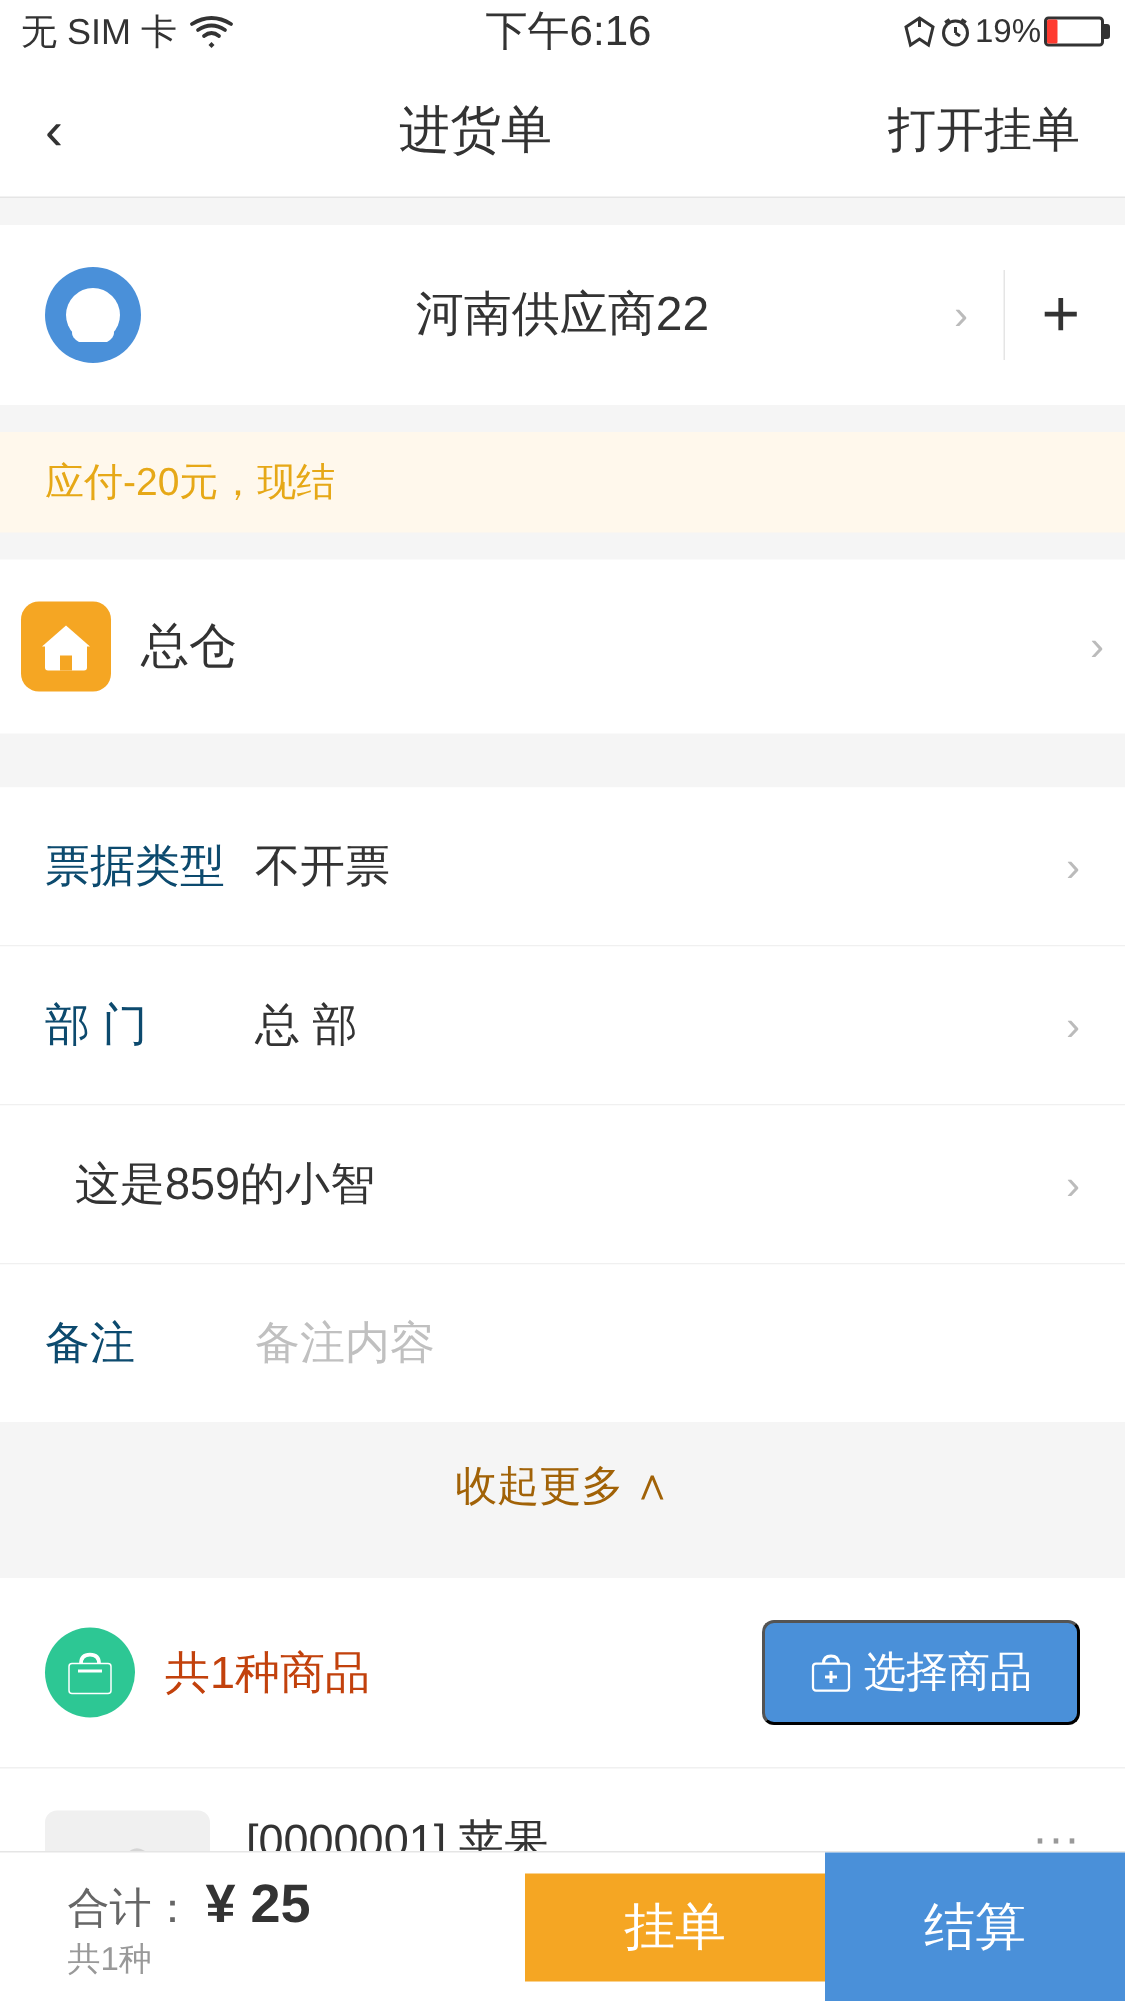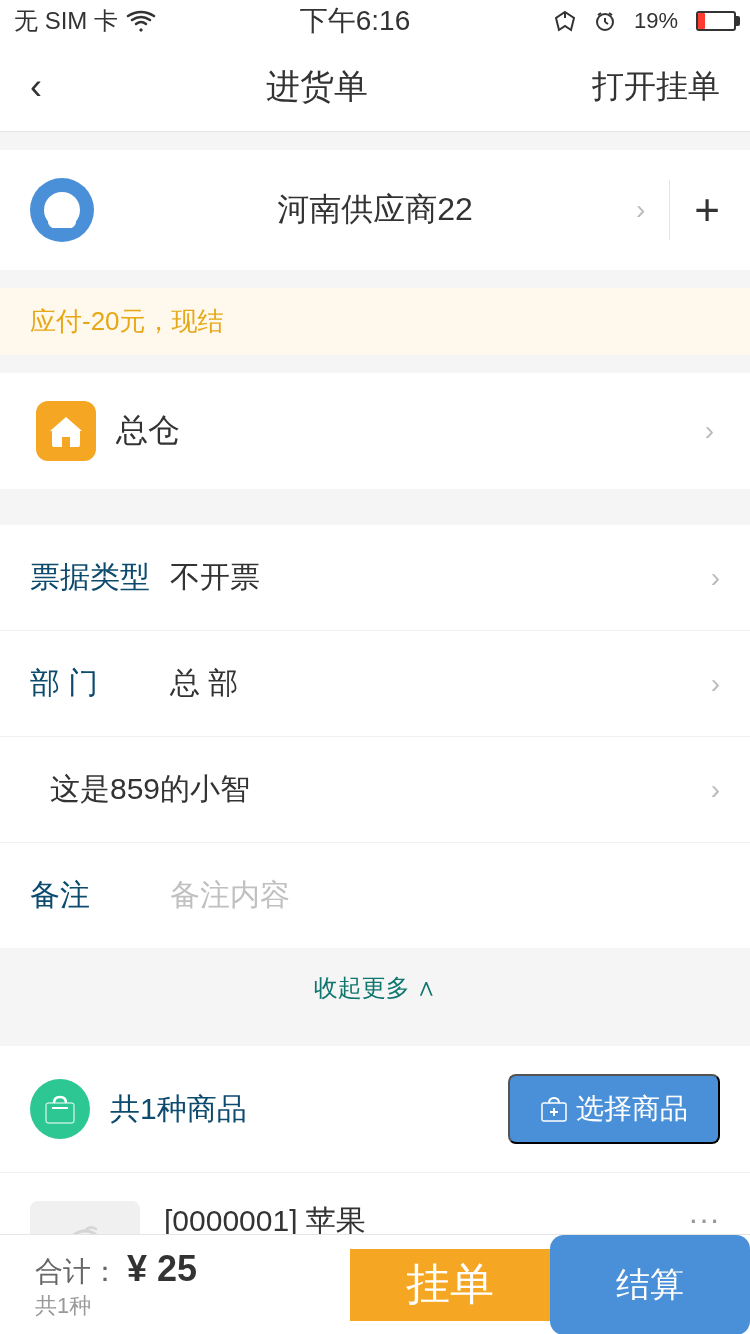--- a/index.html
+++ b/index.html
@@ -18,21 +18,21 @@
       height: 42px;
       background: #fff;
       display: flex;
       align-items: center;
       justify-content: space-between;
       padding: 0 14px;
       font-size: 24px;
     }
     .status-left { display: flex; align-items: center; gap: 8px; }
     .status-center { font-size: 28px; font-weight: 500; }
-    .status-right { display: flex; align-items: center; gap: 18px; font-size: 22px; }
+    .status-right { display: flex; align-items: center; gap: 2px; font-size: 22px; }
     .battery-icon {
       display: inline-block;
       width: 40px;
       height: 20px;
       border: 2px solid #333;
       border-radius: 3px;
       position: relative;
       overflow: visible;
     }
     .battery-icon::after {
@@ -144,21 +144,21 @@
       padding: 16px 30px;
       font-size: 26px;
       color: #e6a817;
       margin-bottom: 18px;
     }
 
     
     .warehouse-row {
       display: flex;
       align-items: center;
-      padding: 28px 36px;
+      padding: 28px 14px;
       background: #fff;
       margin-bottom: 18px;
     }
     .warehouse-icon {
       width: 60px;
       height: 60px;
       border-radius: 12px;
       background: #f5a623;
       display: flex;
       align-items: center;
@@ -200,22 +200,22 @@
     }
     .form-placeholder {
       color: #c0c0c0;
     }
 
     
     .collapse-bar {
       background: #f5f5f5;
       text-align: center;
       padding: 24px;
-      font-size: 24px;
-      color: #0f766e;
+      font-size: 28px;
+      color: #a16207;
       cursor: pointer;
     }
 
     
     .products-header {
       background: #fff;
       display: flex;
       align-items: center;
       padding: 28px 30px;
       margin-top: 18px;
@@ -228,21 +228,21 @@
       display: flex;
       align-items: center;
       justify-content: center;
       margin-right: 20px;
       font-size: 28px;
       color: #fff;
     }
     .products-count {
       flex: 1;
       font-size: 30px;
-      color: #0c4a6e;
+      color: #c2410c;
     }
     .btn-outline {
       border: 1px solid #4a90d9;
       color: #4a90d9;
       background: #fff;
       padding: 14px 30px;
       border-radius: 8px;
       font-size: 28px;
       margin-right: 16px;
       cursor: pointer;
@@ -313,21 +313,21 @@
       left: 0;
       width: 750px;
       height: 100px;
       display: flex;
       align-items: center;
       background: #fff;
       border-top: 1px solid #e5e5e5;
     }
     .total-section {
       flex: 1;
-      padding: 0 35px;
+      padding: 0 45px;
       display: flex;
       flex-direction: column;
       justify-content: space-between;
     }
     .total-row {
       display: flex;
       align-items: baseline;
       gap: 8px;
     }
     .total-label {
@@ -341,37 +341,36 @@
     }
     .total-count {
       font-size: 22px;
       color: #999;
     }
     .btn-hold {
       width: 200px;
       height: 72px;
       background: #f5a623;
       color: #fff;
-      font-size: 44px;
+      font-size: 34px;
       display: flex;
       align-items: center;
       justify-content: center;
       cursor: pointer;
     }
     .btn-checkout {
       width: 200px;
       height: 100px;
       background: #4a90d9;
       color: #fff;
       font-size: 34px;
       display: flex;
       align-items: center;
       justify-content: center;
       cursor: pointer;
-      border-radius: 14px;
     }
   </style>
 </head>
 <body>
 
 <div class="status-bar">
   <div class="status-left">
     <span>无 SIM 卡</span>
     <svg width="30" height="22" viewBox="0 0 30 22">
       <path d="M15 18 Q15 18 15 18 L17 20 L15 22 L13 20 Z" fill="#333"></path>

